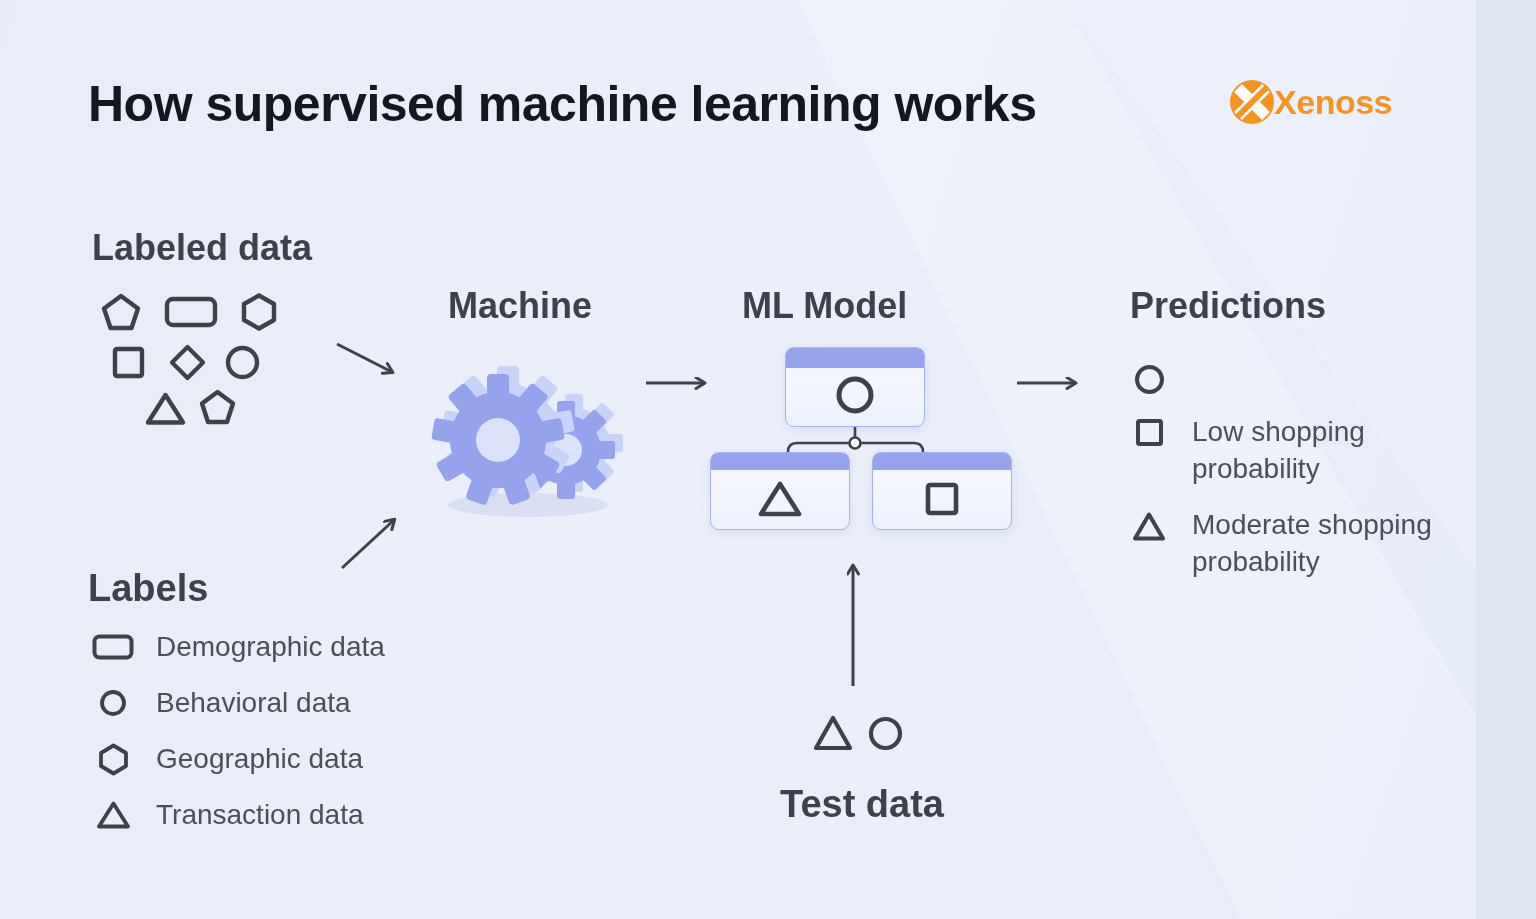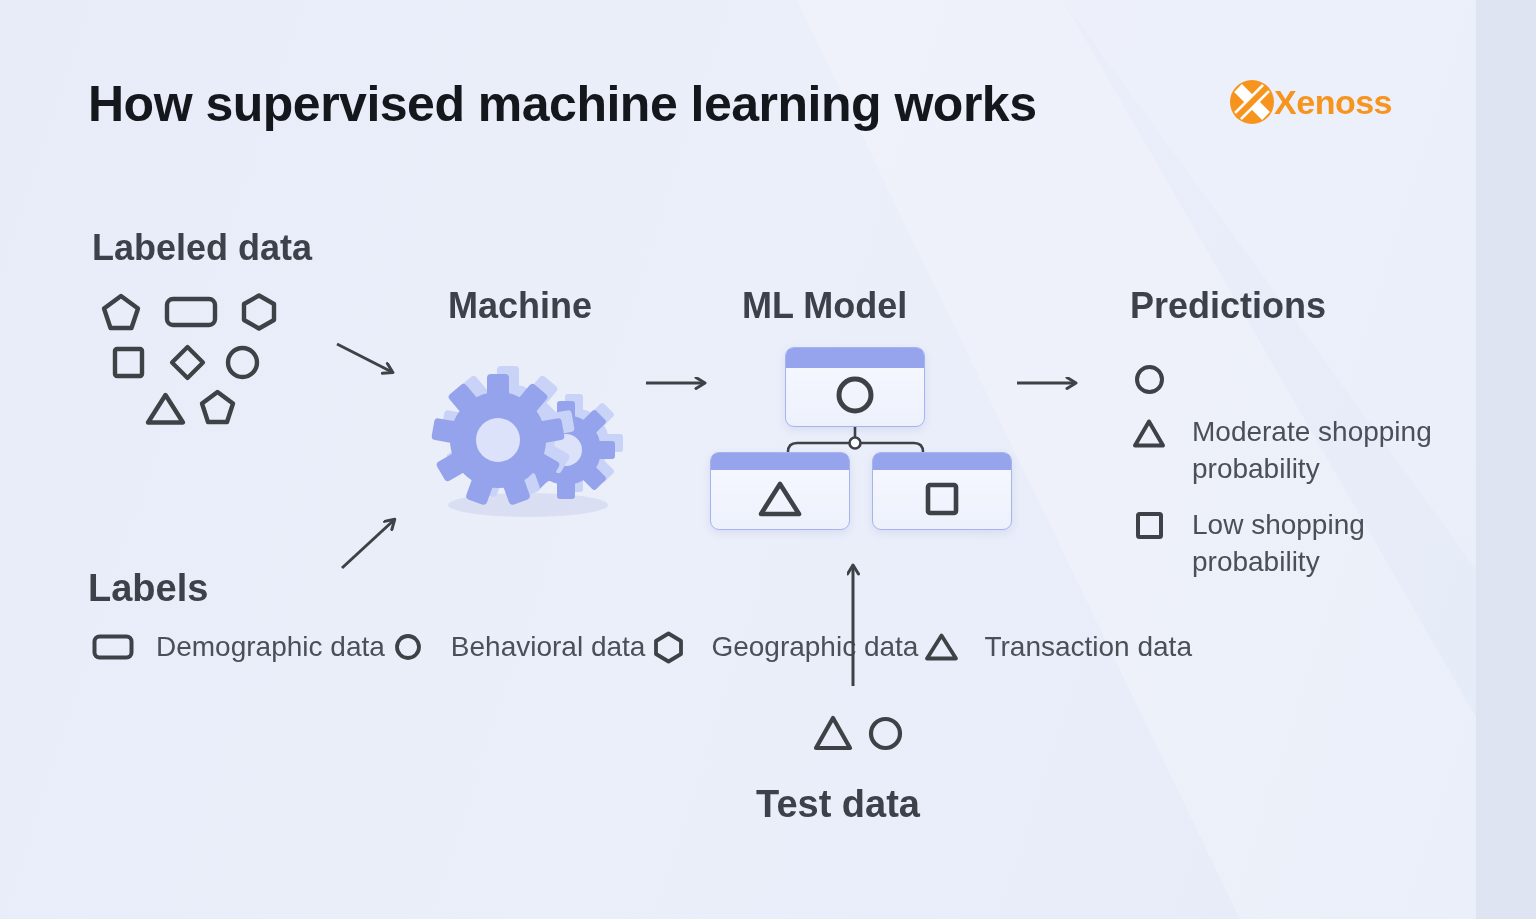--- a/index.html
+++ b/index.html
@@ -13,21 +13,21 @@
   .bg-band2{background:rgba(255,255,255,0.16);clip-path:polygon(72% 0%,100% 0%,100% 62%);}
   .abs{position:absolute;}
   .title{
     left:88px;top:74px;font-size:50px;font-weight:700;color:#14171c;letter-spacing:-0.5px;line-height:1.2;
   }
   .logo{right:84px;top:80px;display:flex;align-items:center;}
   .logo-text{font-size:34px;font-weight:800;color:#F7941E;letter-spacing:-0.5px;}
   .sec-title{font-size:36px;font-weight:700;color:#3c414a;line-height:1.1;}
   .shape{stroke:#3E4247;fill:none;stroke-linejoin:round;stroke-linecap:round;}
   
-  .legend{left:90px;top:630px;display:flex;flex-direction:row;}
+  .legend{left:90px;top:630px;display:flex;flex-direction:column;}
   .legend-row{display:flex;align-items:center;gap:20px;height:34px;margin-bottom:22px;}
   .legend-icon{width:46px;display:flex;justify-content:center;align-items:center;}
   .legend-label{font-size:28px;color:#4a4f58;}
   
   .pred{left:1132px;top:360px;display:flex;flex-direction:column;}
   .pred-row{display:flex;align-items:flex-start;gap:26px;margin-bottom:19px;}
   .pred-icon{width:34px;display:flex;justify-content:center;padding-top:4px;}
   .pred-label{font-size:28px;color:#4a4f58;line-height:1.32;width:270px;}
   
   .mlbox{
@@ -35,21 +35,21 @@
     background:linear-gradient(#f7f9ff,#edf1fc);
     box-shadow:0 3px 8px rgba(116,130,196,0.16);
     display:flex;align-items:center;justify-content:center;
   }
   .mlbox .bar{
     position:absolute;top:0;left:0;right:0;height:20px;background:#95a4ec;border-radius:7px 7px 0 0;
   }
   .mlbox .bar.small{height:17px;}
   .mlbox .sym{margin-top:16px;display:flex;}
   .test-shapes{left:812px;top:714px;display:flex;align-items:center;gap:14px;}
-  .test-title{left:756px;top:784px;}
+  .test-title{left:780px;top:784px;}
 </style>
 </head>
 <body>
 
 <svg width="0" height="0" style="position:absolute" aria-hidden="true">
   <defs>
     <marker id="ah" markerWidth="16" markerHeight="16" refX="10" refY="6.5" orient="auto" markerUnits="userSpaceOnUse">
       <path d="M2 1 L11 6.5 L2 12" fill="none" stroke="#3E4247" stroke-width="3" stroke-linecap="round" stroke-linejoin="round"></path>
     </marker>
     <clipPath id="lc">
@@ -185,33 +185,33 @@
   <div class="abs pred">
     <div class="pred-row">
       <span class="pred-icon">
           <svg class="shape" width="31" height="31" viewBox="0 0 31 31" stroke-width="4">
             <circle cx="15.5" cy="15.5" r="12.5"></circle>
           </svg>
         </span>
     </div>
     <div class="pred-row">
       <span class="pred-icon">
+          <svg class="shape" width="29" height="29" viewBox="0 0 29 29" stroke-width="4">
+            <rect x="3" y="3" width="23" height="23" rx="1.5"></rect>
+          </svg>
+        </span>
+      <div class="pred-label">Low shopping probability</div>
+    </div>
+    <div class="pred-row">
+      <span class="pred-icon">
           <svg class="shape" width="34" height="31" viewBox="0 0 34 31" stroke-width="4">
             <polygon points="17,3.5 31,27.5 3,27.5"></polygon>
           </svg>
         </span>
       <div class="pred-label">Moderate shopping probability</div>
-    </div>
-    <div class="pred-row">
-      <span class="pred-icon">
-          <svg class="shape" width="29" height="29" viewBox="0 0 29 29" stroke-width="4">
-            <rect x="3" y="3" width="23" height="23" rx="1.5"></rect>
-          </svg>
-        </span>
-      <div class="pred-label">Low shopping probability</div>
     </div>
   </div>
 
   <div class="abs sec-title" style="left:88px;top:568px;font-size:38px">Labels</div>
   <div class="abs legend">
     <div class="legend-row">
       <span class="legend-icon">
           <svg class="shape" width="42" height="26" viewBox="0 0 42 26" stroke-width="4">
             <rect x="2.5" y="2.5" width="37" height="21" rx="5"></rect>
           </svg>

